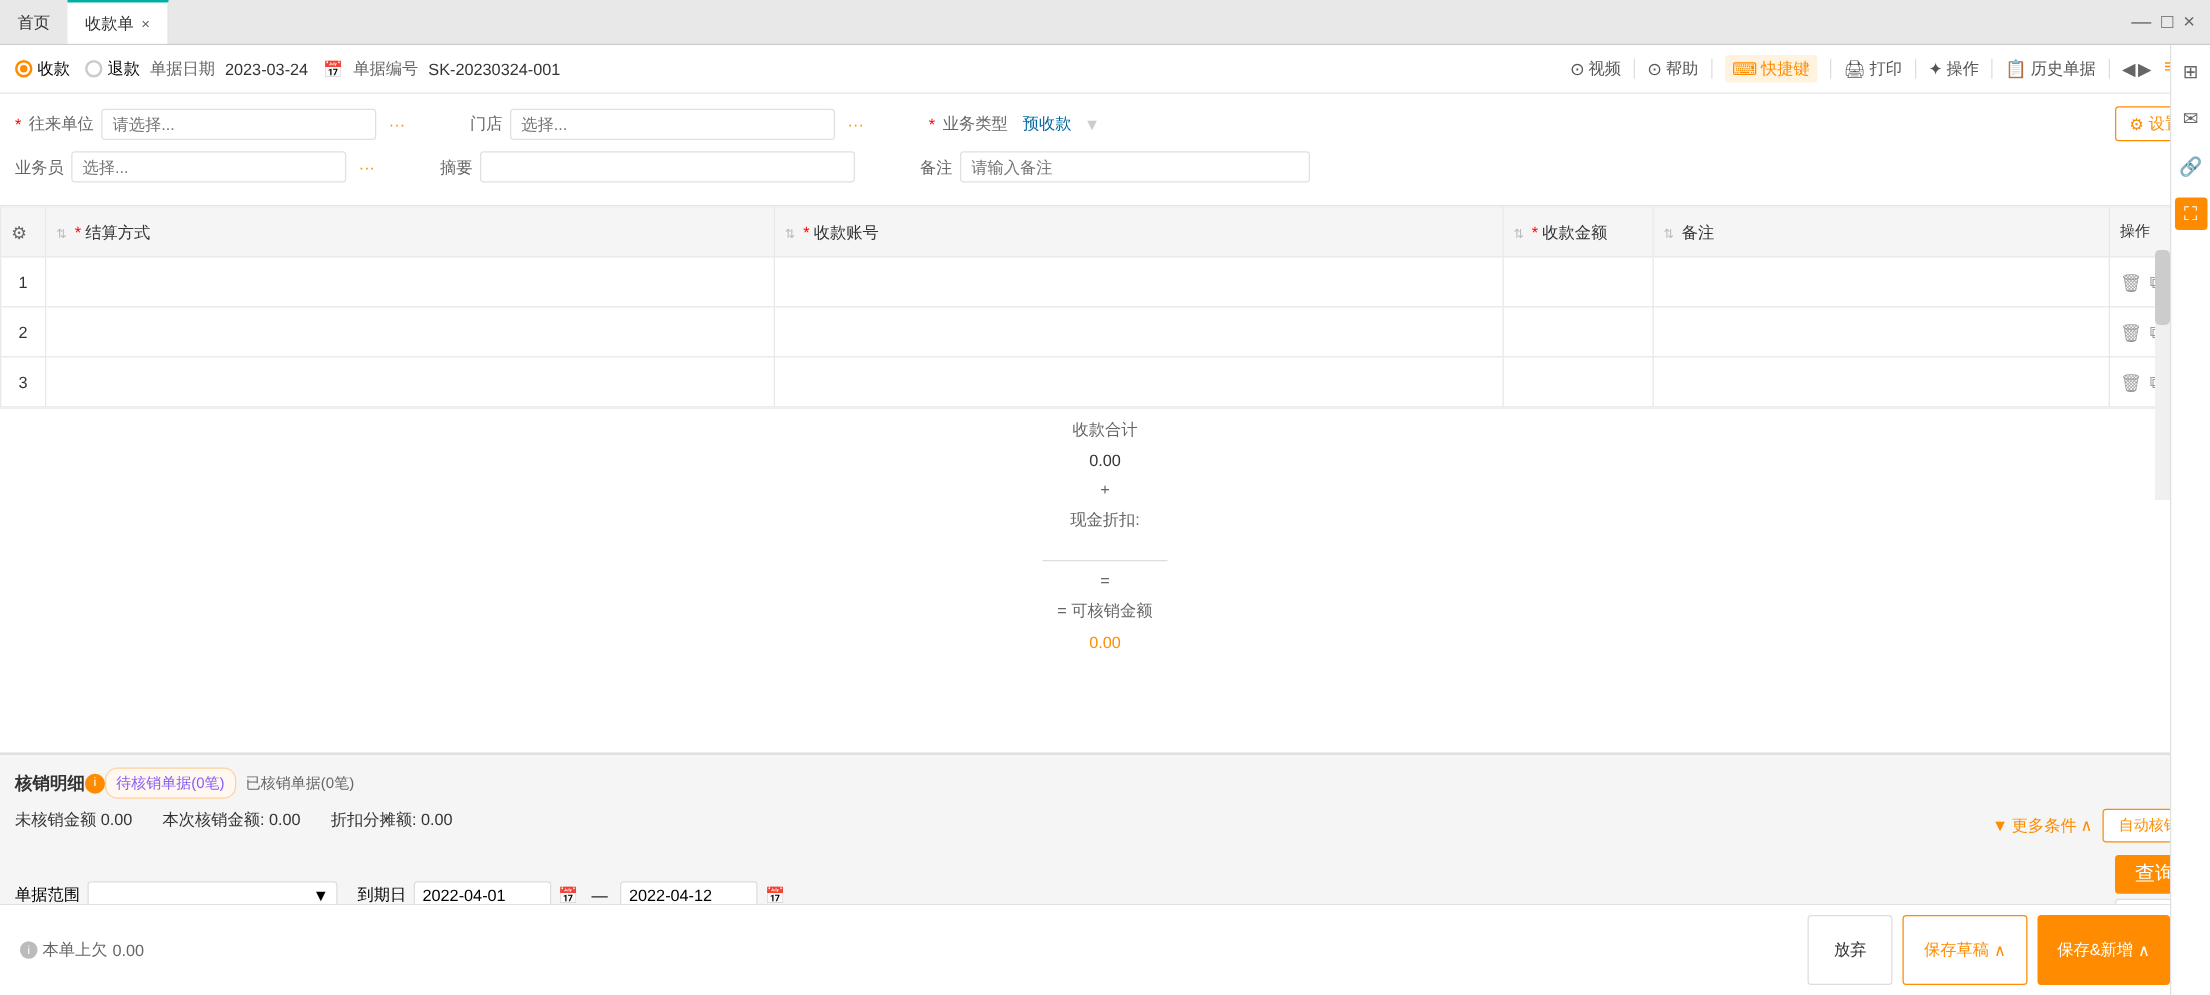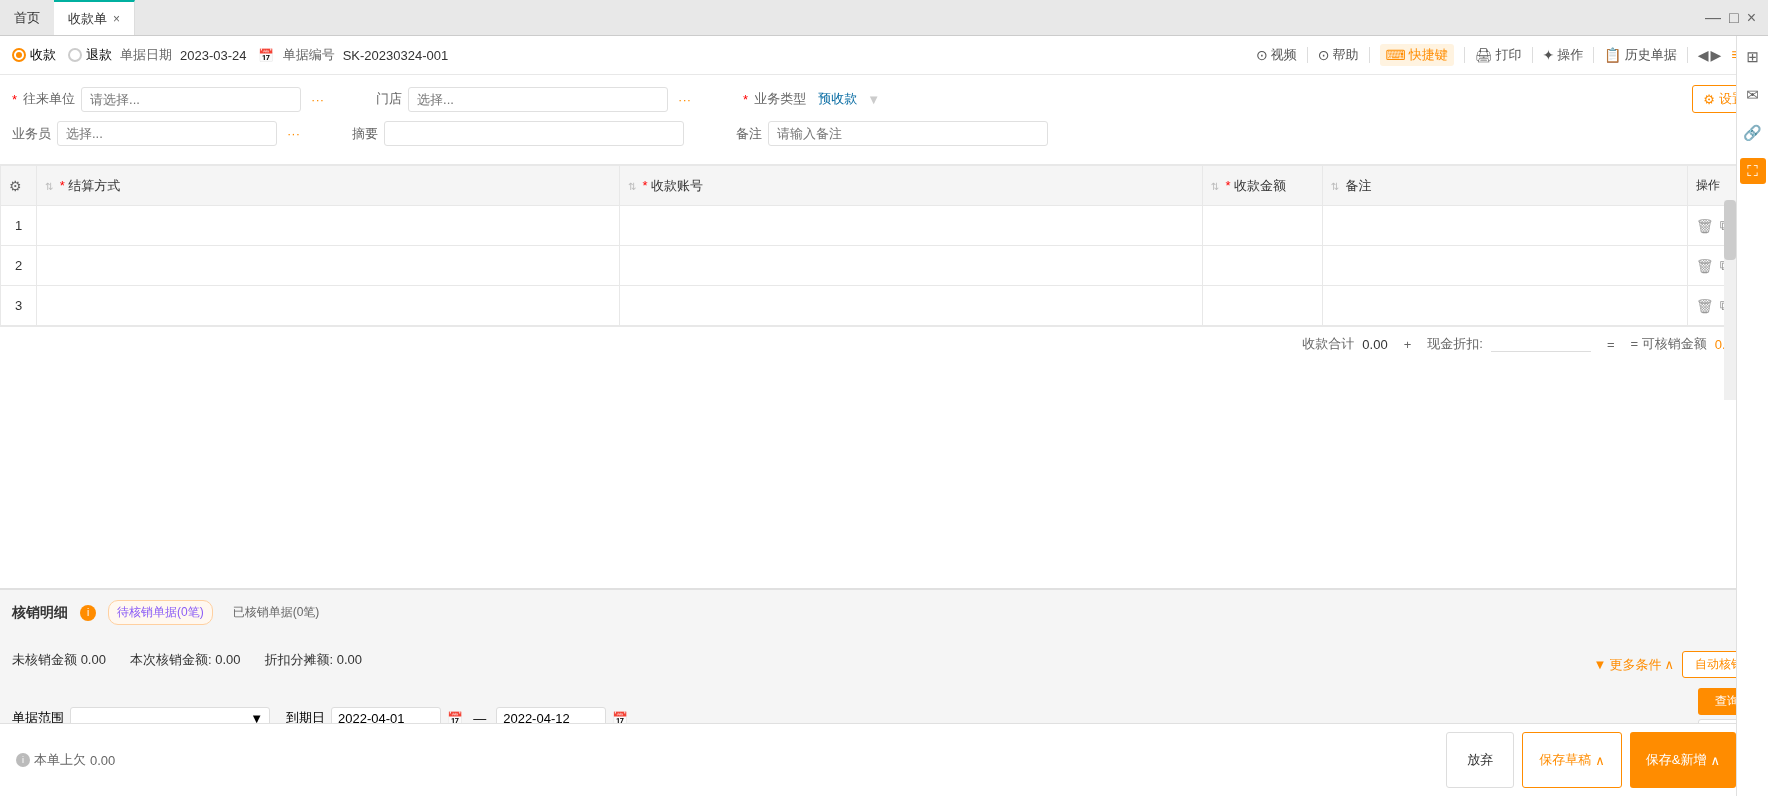--- a/index.html
+++ b/index.html
@@ -136,38 +136,38 @@
     .sort-icon { color: #bbb; font-size: 10px; margin-right: 3px; }
     .action-icons { display: flex; gap: 6px; align-items: center; }
     .action-icon { cursor: pointer; color: #999; font-size: 14px; }
 
     
     .summary-row {
       display: flex; align-items: center; justify-content: flex-end;
       padding: 8px 28px;
       background: #fff;
       border-top: 1px solid #e8e8e8;
-      gap: 8px; font-size: 13px;
+      gap: 8px; font-size: 13px; flex-direction: column;
     }
     .summary-label { color: #666; }
     .summary-value { color: #333; }
     .summary-orange { color: #ff8c00; font-weight: 500; }
     .summary-input {
       border: none; border-bottom: 1px solid #ddd;
       width: 100px; text-align: center; outline: none;
     }
 
     
     .verify-section {
       background: #f5f5f5;
       padding: 10px 12px;
       border-top: 2px solid #e0e0e0;
     }
     .verify-header {
-      display: flex; align-items: center; gap: 12px; margin-bottom: 26px;
+      display: flex; align-items: center; gap: 0; margin-bottom: 8px;
     }
     .verify-title { font-weight: bold; font-size: 14px; color: #333; }
     .verify-info-icon { 
       width: 16px; height: 16px; border-radius: 50%; background: #ff8c00;
       color: #fff; font-size: 10px; display: inline-flex; align-items: center; justify-content: center;
       cursor: pointer;
     }
     .verify-tab {
       padding: 3px 8px; border-radius: 10px; cursor: pointer;
       font-size: 12px;
@@ -196,21 +196,21 @@
       padding: 3px 6px; min-width: 160px;
       display: flex; align-items: center; justify-content: space-between;
       background: #fff; cursor: pointer;
     }
     .filter-input {
       border: 1px solid #ddd; border-radius: 3px;
       padding: 3px 6px; width: 100px; background: #fff;
     }
     .query-btn {
       background: #ff8c00; color: #fff;
-      padding: 5px 16px; border-radius: 3px; cursor: pointer; font-size: 12px; border: none;
+      padding: 5px 16px; border-radius: 3px; cursor: pointer; font-size: 16px; border: none;
     }
     .setting-btn2 {
       background: #fff; border: 1px solid #ddd; color: #666;
       padding: 5px 16px; border-radius: 3px; cursor: pointer; font-size: 12px;
     }
     .query-btns { display: flex; flex-direction: column; gap: 4px; }
 
     
     .verify-table {
       width: 100%; border-collapse: collapse; font-size: 12px;

